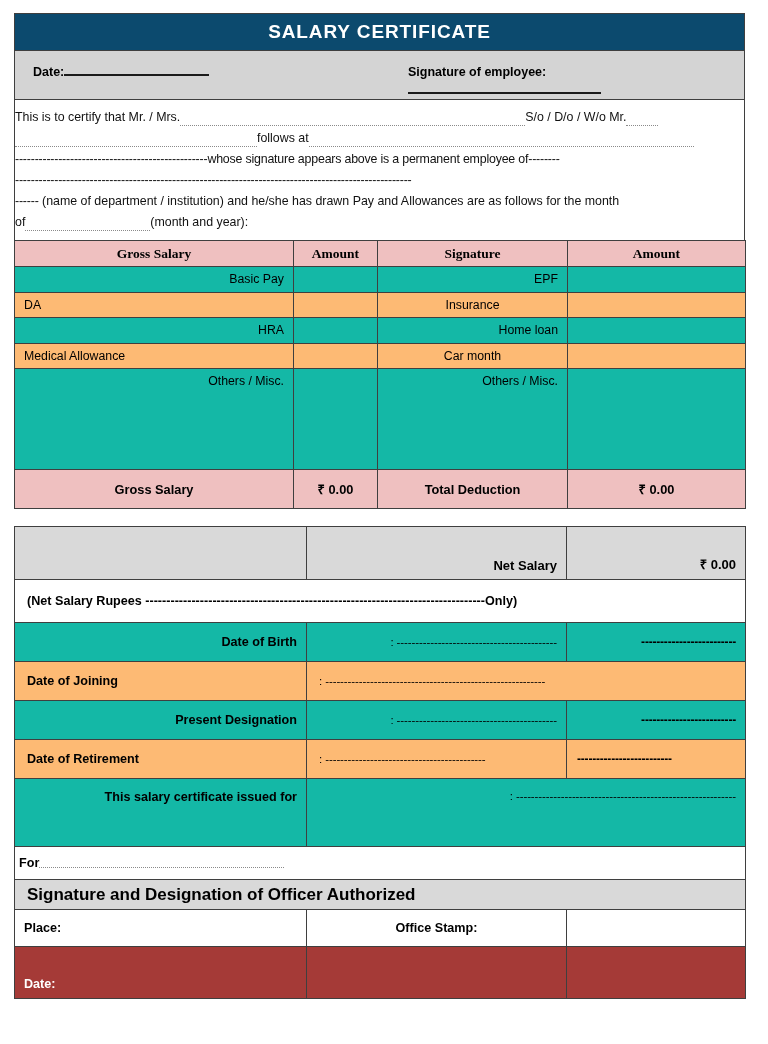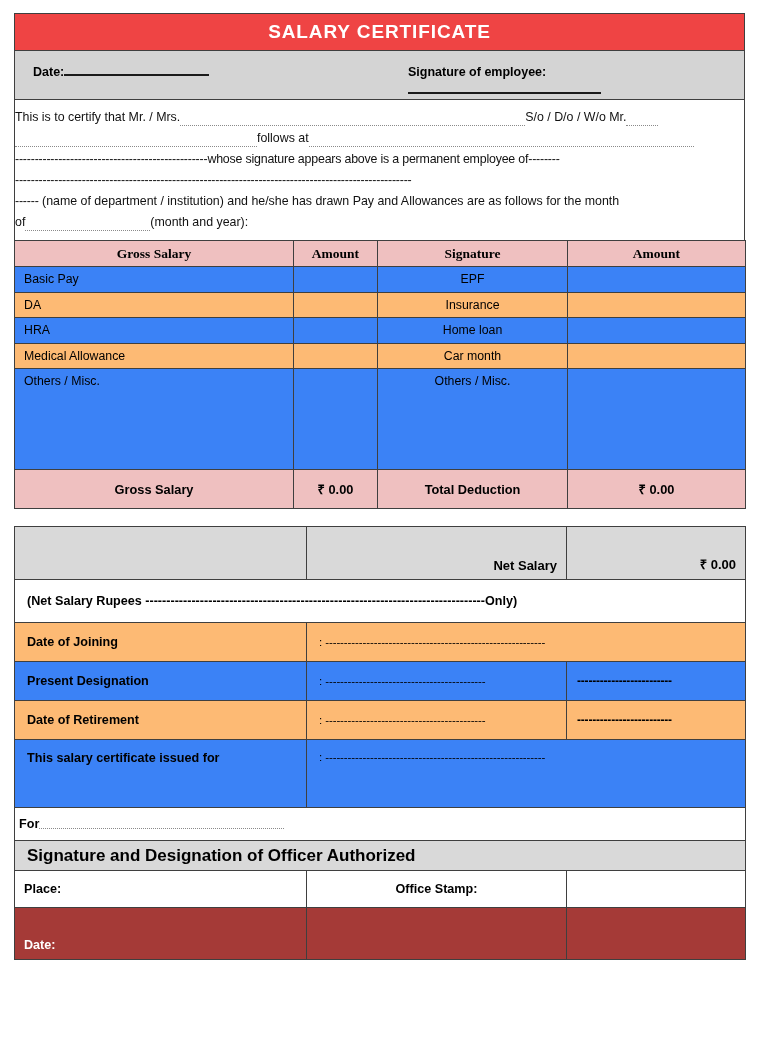--- a/index.html
+++ b/index.html
@@ -29,21 +29,21 @@
     table-layout: fixed;
   }
   .doc-table td {
     border: 1px solid #3f3f3f;
     vertical-align: middle;
     padding: 0;
   }
 
   
   .title-cell {
-    background: #ef4444;
+    background: #0c4a6e;
     height: 36px;
     text-align: center;
     border: 1px solid #3f3f3f;
   }
   .title-text {
     color: #ffffff;
     font-size: 19px;
     font-weight: bold;
     letter-spacing: 0.9px;
   }
@@ -112,21 +112,21 @@
   }
   .sal-head td {
     background: #efc0c0;
     height: 25px;
     text-align: center;
     font-weight: bold;
     font-size: 13.5px;
     font-family: "Liberation Serif", serif;
   }
   .sal-row td { height: 24.5px; }
-  .row-gray td { background: #3b82f6; }
+  .row-gray td { background: #14b8a6; text-align: right; }
   .row-white td { background: #fdba74; }
   .tall-row td { height: 95px; vertical-align: top; padding-top: 5px; }
   .ded-name { text-align: center; }
   .sal-total td {
     background: #efc0c0;
     height: 38px;
     font-weight: bold;
     text-align: center;
     font-size: 12.8px;
   }
@@ -329,20 +329,25 @@
         <tr class="net-row">
       <td></td>
       <td class="net-label">Net Salary</td>
       <td class="net-value">₹ 0.00</td>
     </tr>
 
     <tr class="words-row">
       <td colspan="3">(Net Salary Rupees ---------------------------------------------------------------------------------Only)</td>
     </tr>
 
+    <tr class="detail-row row-gray">
+      <td class="d-label">Date of Birth</td>
+      <td class="d-dash">: -------------------------------------------</td>
+      <td class="d-extra">-------------------------</td>
+    </tr>
     <tr class="detail-row row-white">
       <td class="d-label">Date of Joining</td>
       <td class="d-dash" colspan="2">: -----------------------------------------------------------</td>
     </tr>
     <tr class="detail-row row-gray">
       <td class="d-label">Present Designation</td>
       <td class="d-dash">: -------------------------------------------</td>
       <td class="d-extra">-------------------------</td>
     </tr>
     <tr class="detail-row row-white">

